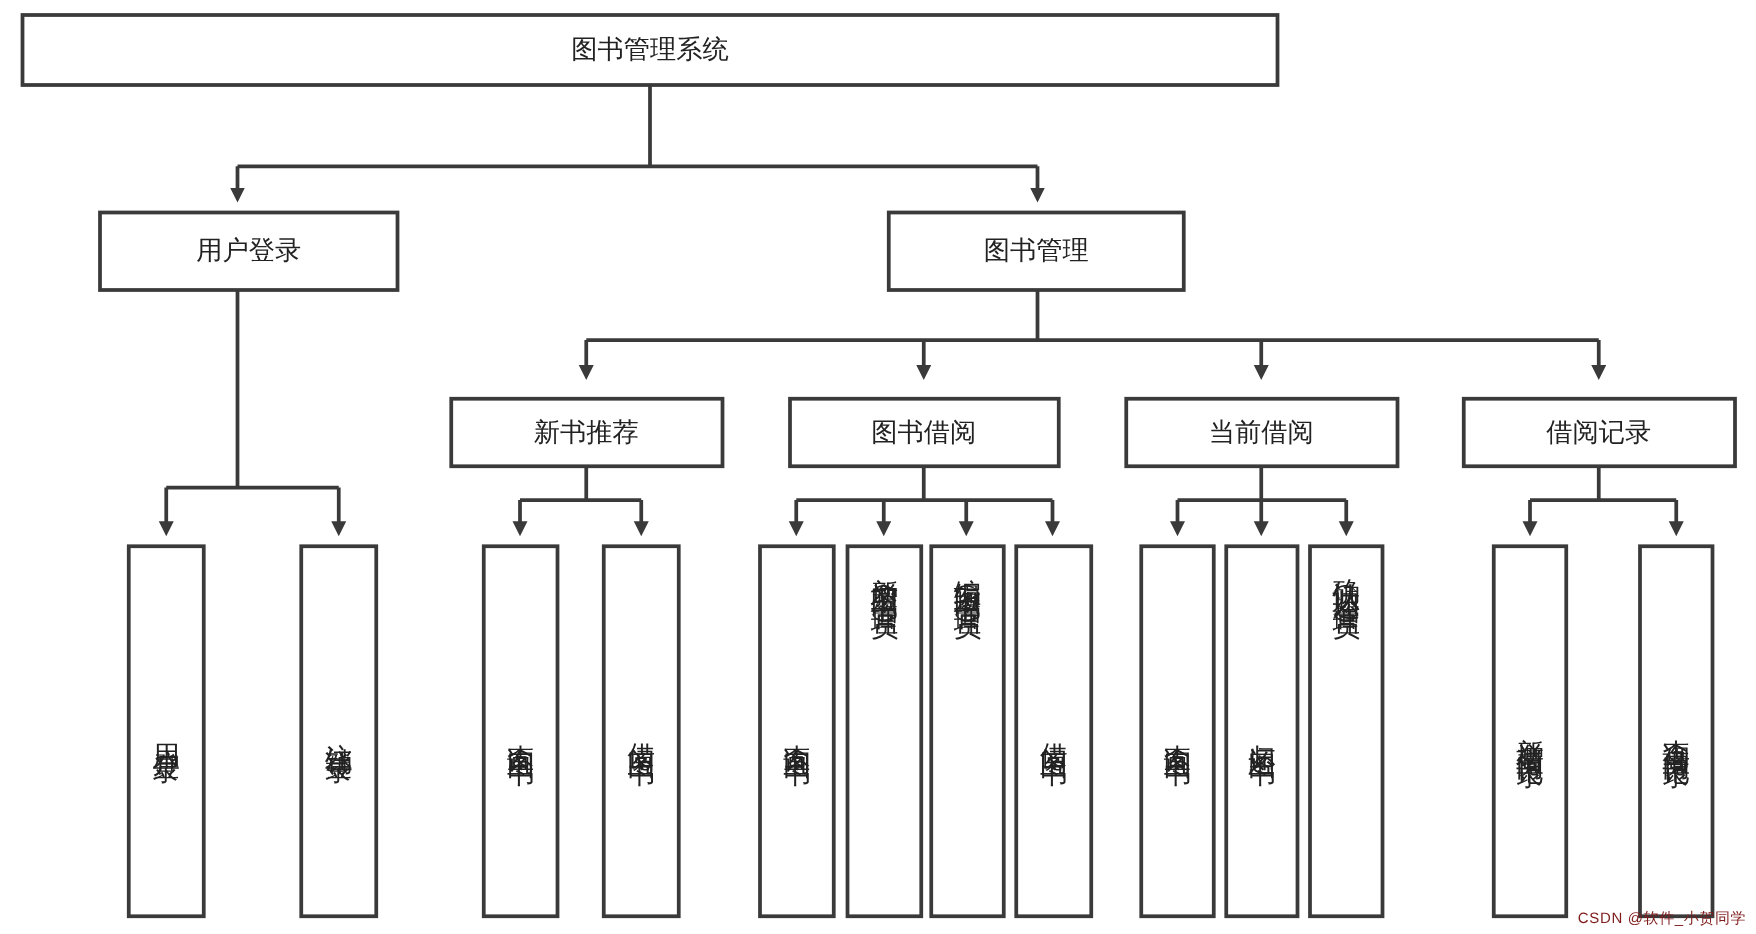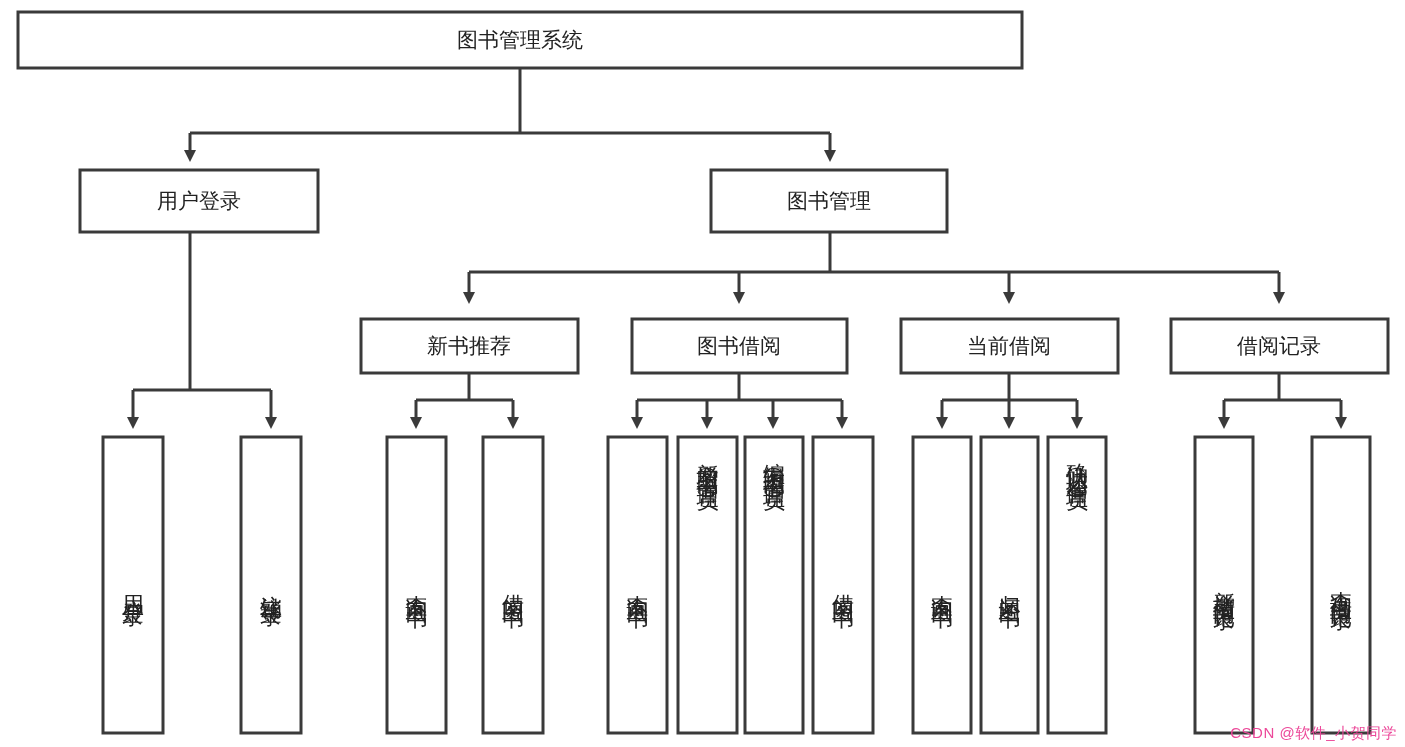--- a/index.html
+++ b/index.html
@@ -70,22 +70,22 @@
     line-height: 1;
     color: #222222;
     letter-spacing: 4px;
     white-space: nowrap;
   }
   .watermark {
     position: absolute;
     right: 8px;
     bottom: 4px;
     font-family: "Liberation Sans", "DejaVu Sans", sans-serif;
-    font-size: 15px;
-    color: #ec4899;
+    font-size: 12px;
+    color: #7f1d1d;
     letter-spacing: 0.5px;
     white-space: nowrap;
   }
 </style>
 </head>
 <body>
 
 <div id="diagram-root">
 
   <svg class="flow" viewBox="0 0 1405 747">

